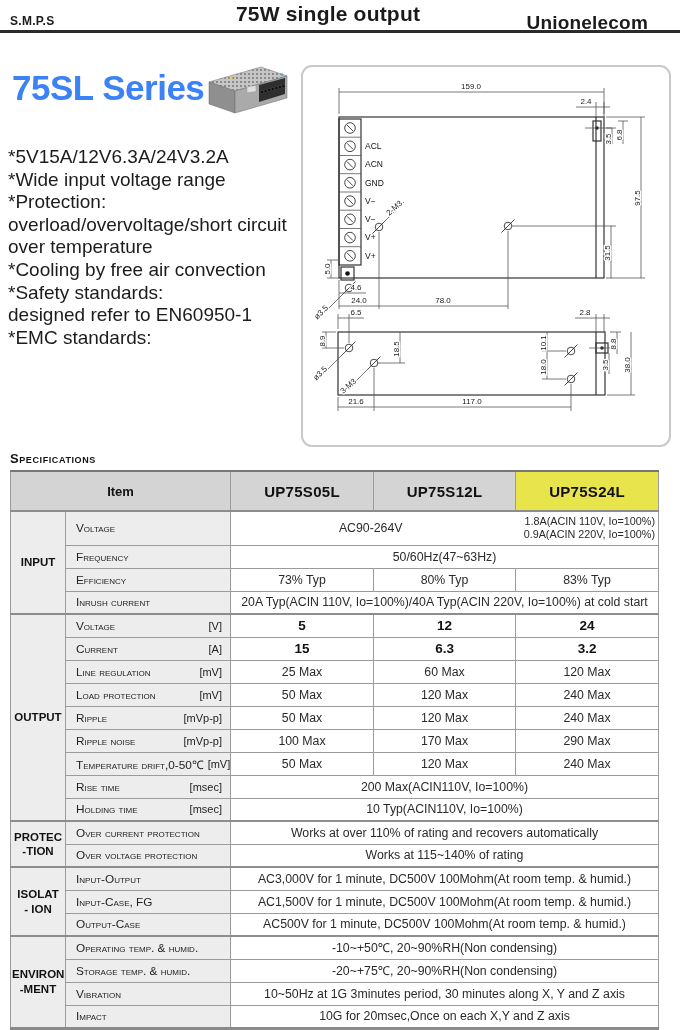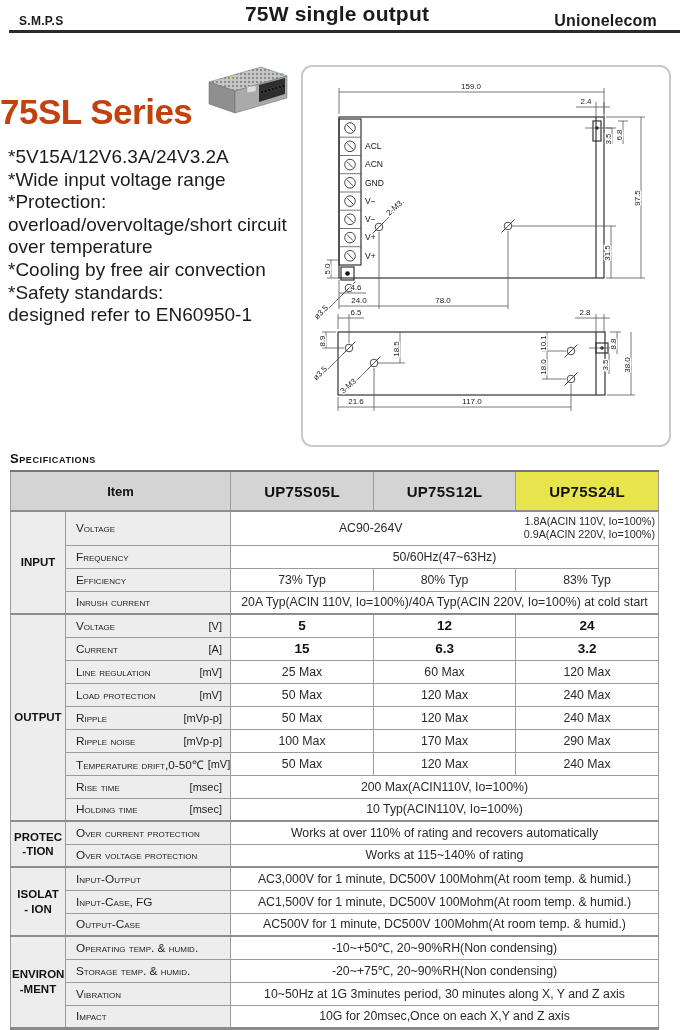--- a/index.html
+++ b/index.html
@@ -1,27 +1,27 @@
 <!DOCTYPE html>
 <html><head>
 <meta charset="utf-8">
 <style>
   html,body{margin:0;padding:0;}
   body{
     width:680px;height:1030px;position:relative;background:#fff;
     font-family:"Liberation Sans", sans-serif;color:#1b1b1b;overflow:hidden;
   }
   
-  .pg-header{position:absolute;left:9px;top:0;width:656px;height:33px;}
+  .pg-header{position:absolute;left:0;top:0;width:656px;height:33px;}
   .hdr-left{position:absolute;left:10px;top:14px;font-size:12px;font-weight:bold;letter-spacing:.3px;}
   .hdr-title{position:absolute;left:0;right:0;top:2px;text-align:center;font-size:21px;font-weight:600;letter-spacing:.2px;}
-  .hdr-right{position:absolute;right:8px;top:12px;font-size:16px;font-weight:bold;letter-spacing:.2px;}
+  .hdr-right{position:absolute;right:8px;top:12px;font-size:19px;font-weight:bold;letter-spacing:.2px;}
   .hdr-rule{position:absolute;left:0;top:30px;width:680px;height:3px;background:#2b2b2b;}
   
-  .series-title{position:absolute;left:0;top:68px;font-size:35px;font-weight:800;letter-spacing:-.5px;color:#c2410c;margin-top:24px;}
+  .series-title{position:absolute;left:12px;top:68px;font-size:35px;font-weight:800;letter-spacing:-.5px;color:#3b82f6;}
   .features{position:absolute;left:8px;top:146px;width:300px;font-size:19px;line-height:22.6px;color:#1c1c1c;}
   
   .panel{position:absolute;left:300px;top:64px;width:372px;height:384px;}
   .dim{font-size:8px;fill:#222;paint-order:stroke;stroke:#fff;stroke-width:2.5px;font-family:"Liberation Sans",sans-serif;}
   .tlabel{font-size:8.5px;fill:#111;font-family:"Liberation Sans",sans-serif;}
   .dline{stroke:#555;stroke-width:.8;fill:none;}
   .cline{stroke:#333;stroke-width:1.2;fill:none;}
   
   .thumb{position:absolute;left:203px;top:60px;width:88px;height:58px;}
   
@@ -59,20 +59,21 @@
 <div class="series-title">75SL Series</div>
 <div class="features">
     <div>*5V15A/12V6.3A/24V3.2A</div>
     <div>*Wide input voltage range</div>
     <div>*Protection:</div>
     <div>overload/overvoltage/short circuit</div>
     <div>over temperature</div>
     <div>*Cooling by free air convection</div>
     <div>*Safety standards:</div>
     <div>designed refer to EN60950-1</div>
+    <div>*EMC standards:</div>
   </div>
 
 <svg class="thumb" viewBox="0 0 88 58">
   <defs>
     <pattern id="perf" width="4" height="4" patternUnits="userSpaceOnUse">
       <circle cx="2" cy="2" r="0.9" fill="#6d6d6d"></circle>
     </pattern>
   </defs>
   <polygon points="6,22 58,7 84,16 32,31" fill="#c6c6c6" stroke="#7e7e7e" stroke-width="0.6"></polygon>
   <polygon points="6,22 58,7 84,16 32,31" fill="url(#perf)"></polygon>

